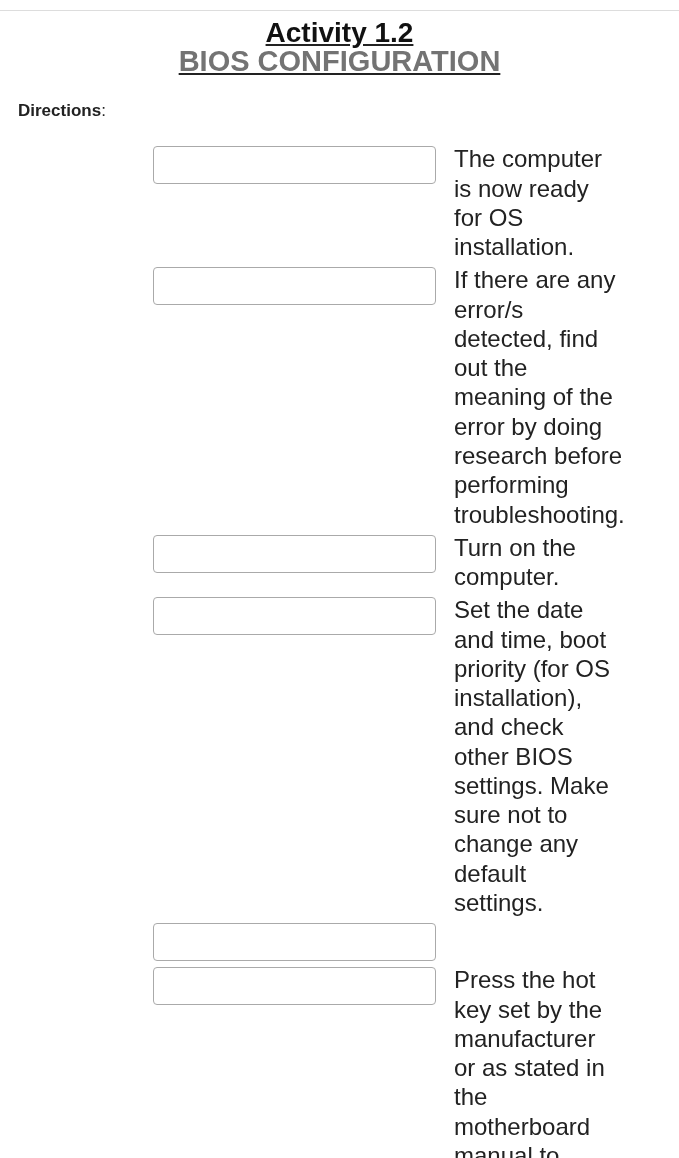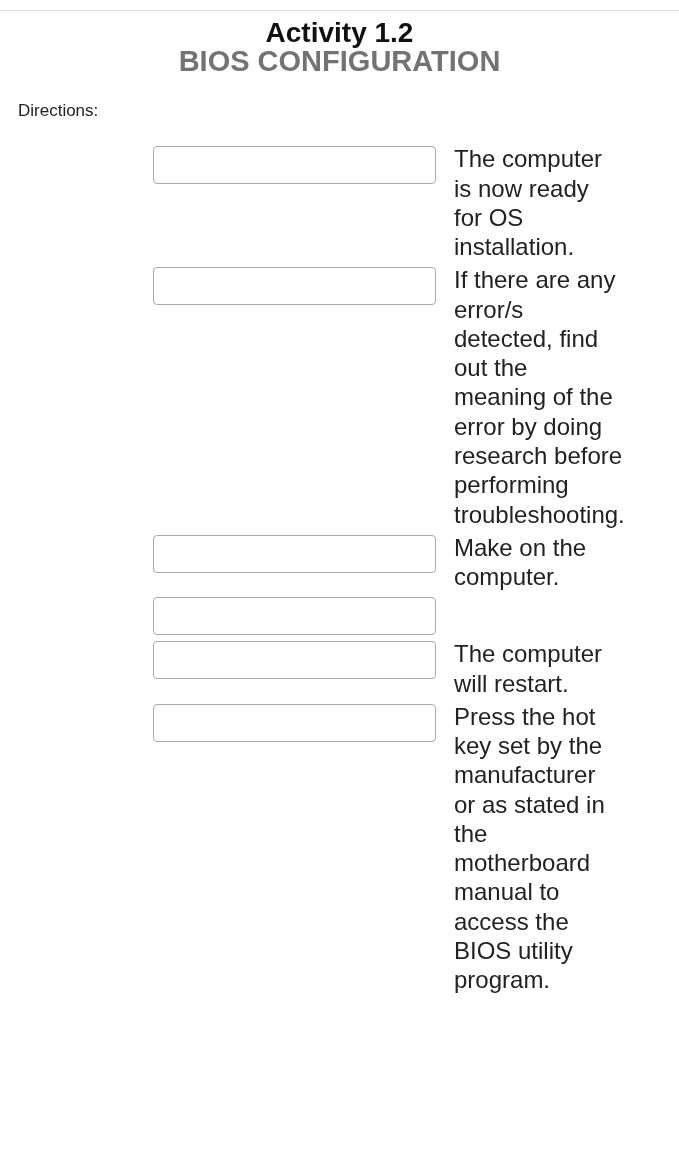--- a/index.html
+++ b/index.html
@@ -18,41 +18,42 @@
       height: 1px;
       margin-top: 10px;
     }
     .page {
       padding: 0 18px 30px 18px;
     }
     .title-block {
       text-align: center;
       margin-top: 8px;
       margin-bottom: 22px;
+      text-decoration: underline;
     }
     .title-line1 {
       font-size: 28px;
       font-weight: 700;
       line-height: 1.0;
       color: #111;
     }
     .title-line2 {
       font-size: 29px;
       font-weight: 700;
       line-height: 1.0;
       color: #737373;
     }
     .directions {
       font-size: 17px;
       line-height: 1.55;
       margin-bottom: 20px;
       color: #222;
     }
     .directions b {
-      font-weight: 400;
+      font-weight: 700;
     }
     .items {
       padding-left: 135px;
       padding-right: 40px;
     }
     .item-row {
       display: flex;
       align-items: flex-start;
       margin-bottom: 4px;
     }
@@ -99,30 +100,30 @@
       <div class="item-text">The computer is now ready for OS installation.</div>
     </div>
 
     <div class="item-row">
       <input class="answer-box" type="text" value="" style="">
       <div class="item-text">If there are any error/s detected, find out the meaning of the error by doing research before performing troubleshooting.</div>
     </div>
 
     <div class="item-row">
       <input class="answer-box" type="text" value="" style="">
-      <div class="item-text">Make on the computer.</div>
+      <div class="item-text">Turn on the computer.</div>
     </div>
 
     <div class="item-row">
       <input class="answer-box" type="text" value="" style="">
+      <div class="item-text">Set the date and time, boot priority (for OS installation), and check other BIOS settings. Make sure not to change any default settings.</div>
     </div>
 
     <div class="item-row">
       <input class="answer-box" type="text" value="" style="">
-      <div class="item-text">The computer will restart.</div>
     </div>
 
     <div class="item-row">
       <input class="answer-box" type="text" value="" style="">
       <div class="item-text">Press the hot key set by the manufacturer or as stated in the motherboard manual to access the BIOS utility program.</div>
     </div>
 
   </div>
 
 </div>

